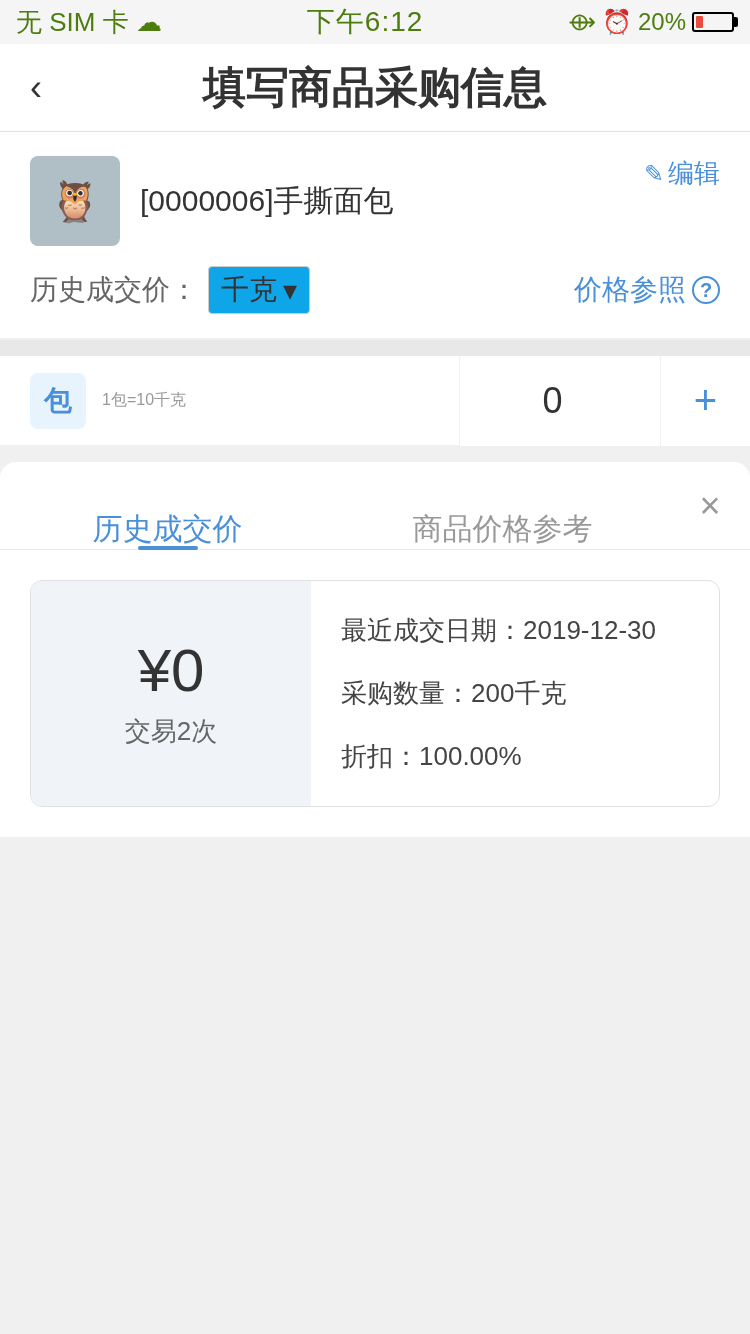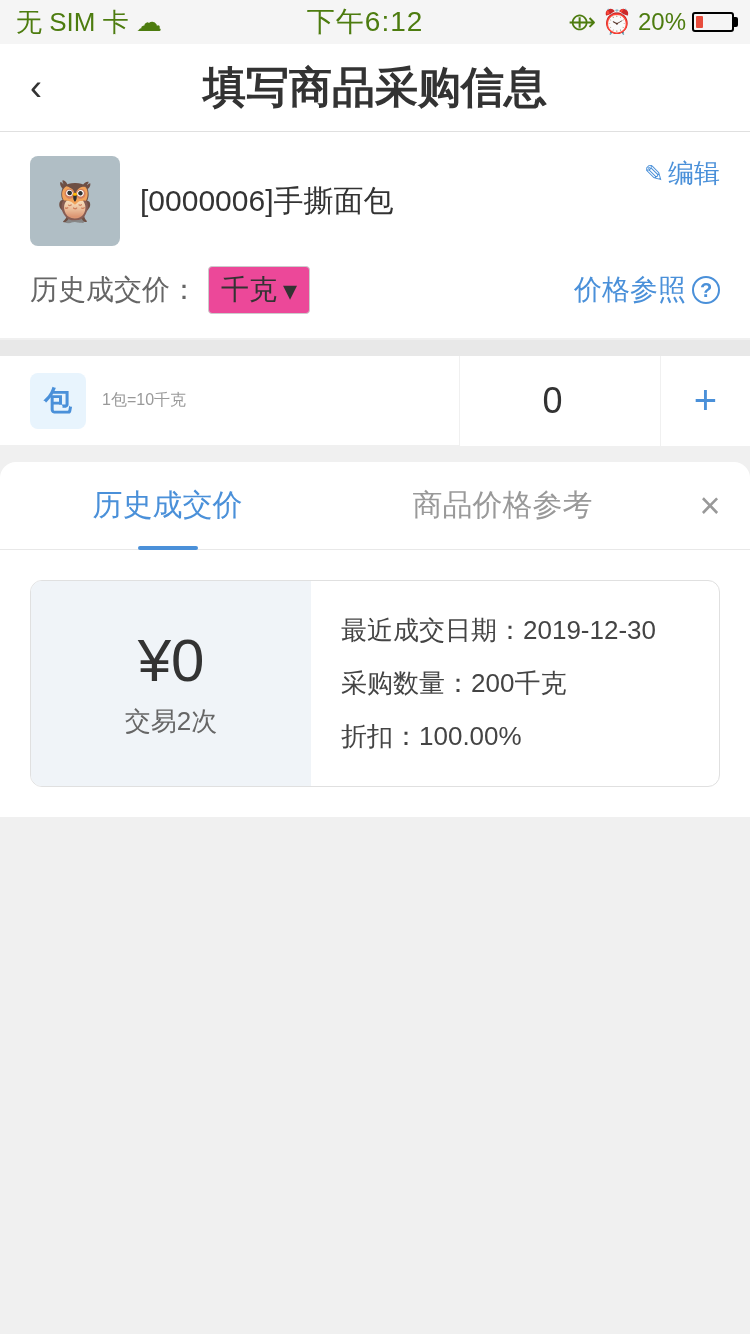--- a/index.html
+++ b/index.html
@@ -152,21 +152,21 @@
       color: #666;
     }
     .unit-select {
       display: inline-flex;
       align-items: center;
       border: 1px solid #ccc;
       border-radius: 4px;
       padding: 4px 12px;
       font-size: 28px;
       color: #333;
-      background: #ec4899;
+      background: #0ea5e9;
       gap: 6px;
     }
     .price-ref-link {
       font-size: 28px;
       color: #4a90d9;
       display: flex;
       align-items: center;
       gap: 6px;
       cursor: pointer;
     }
@@ -262,21 +262,21 @@
       align-items: center;
       border-bottom: 1px solid #e8e8e8;
       position: relative;
       height: 88px;
     }
     .tab-item {
       flex: 1;
       display: flex;
       flex-direction: column;
       align-items: center;
-      justify-content: center;
+      justify-content: flex-end;
       height: 88px;
       font-size: 30px;
       color: #999;
       cursor: pointer;
       position: relative;
     }
     .tab-item.active {
       color: #4a90d9;
     }
     .tab-underline {
@@ -331,21 +331,21 @@
       font-size: 26px;
       color: #666;
       margin-top: 10px;
     }
     .price-card-right {
       flex: 1;
       padding: 30px 30px;
       display: flex;
       flex-direction: column;
       justify-content: center;
-      gap: 14px;
+      gap: 24px;
     }
     .price-detail-row {
       font-size: 26px;
       color: #444;
       line-height: 1.5;
     }
 
     
     .page-content {
       background: #f0f0f0;

